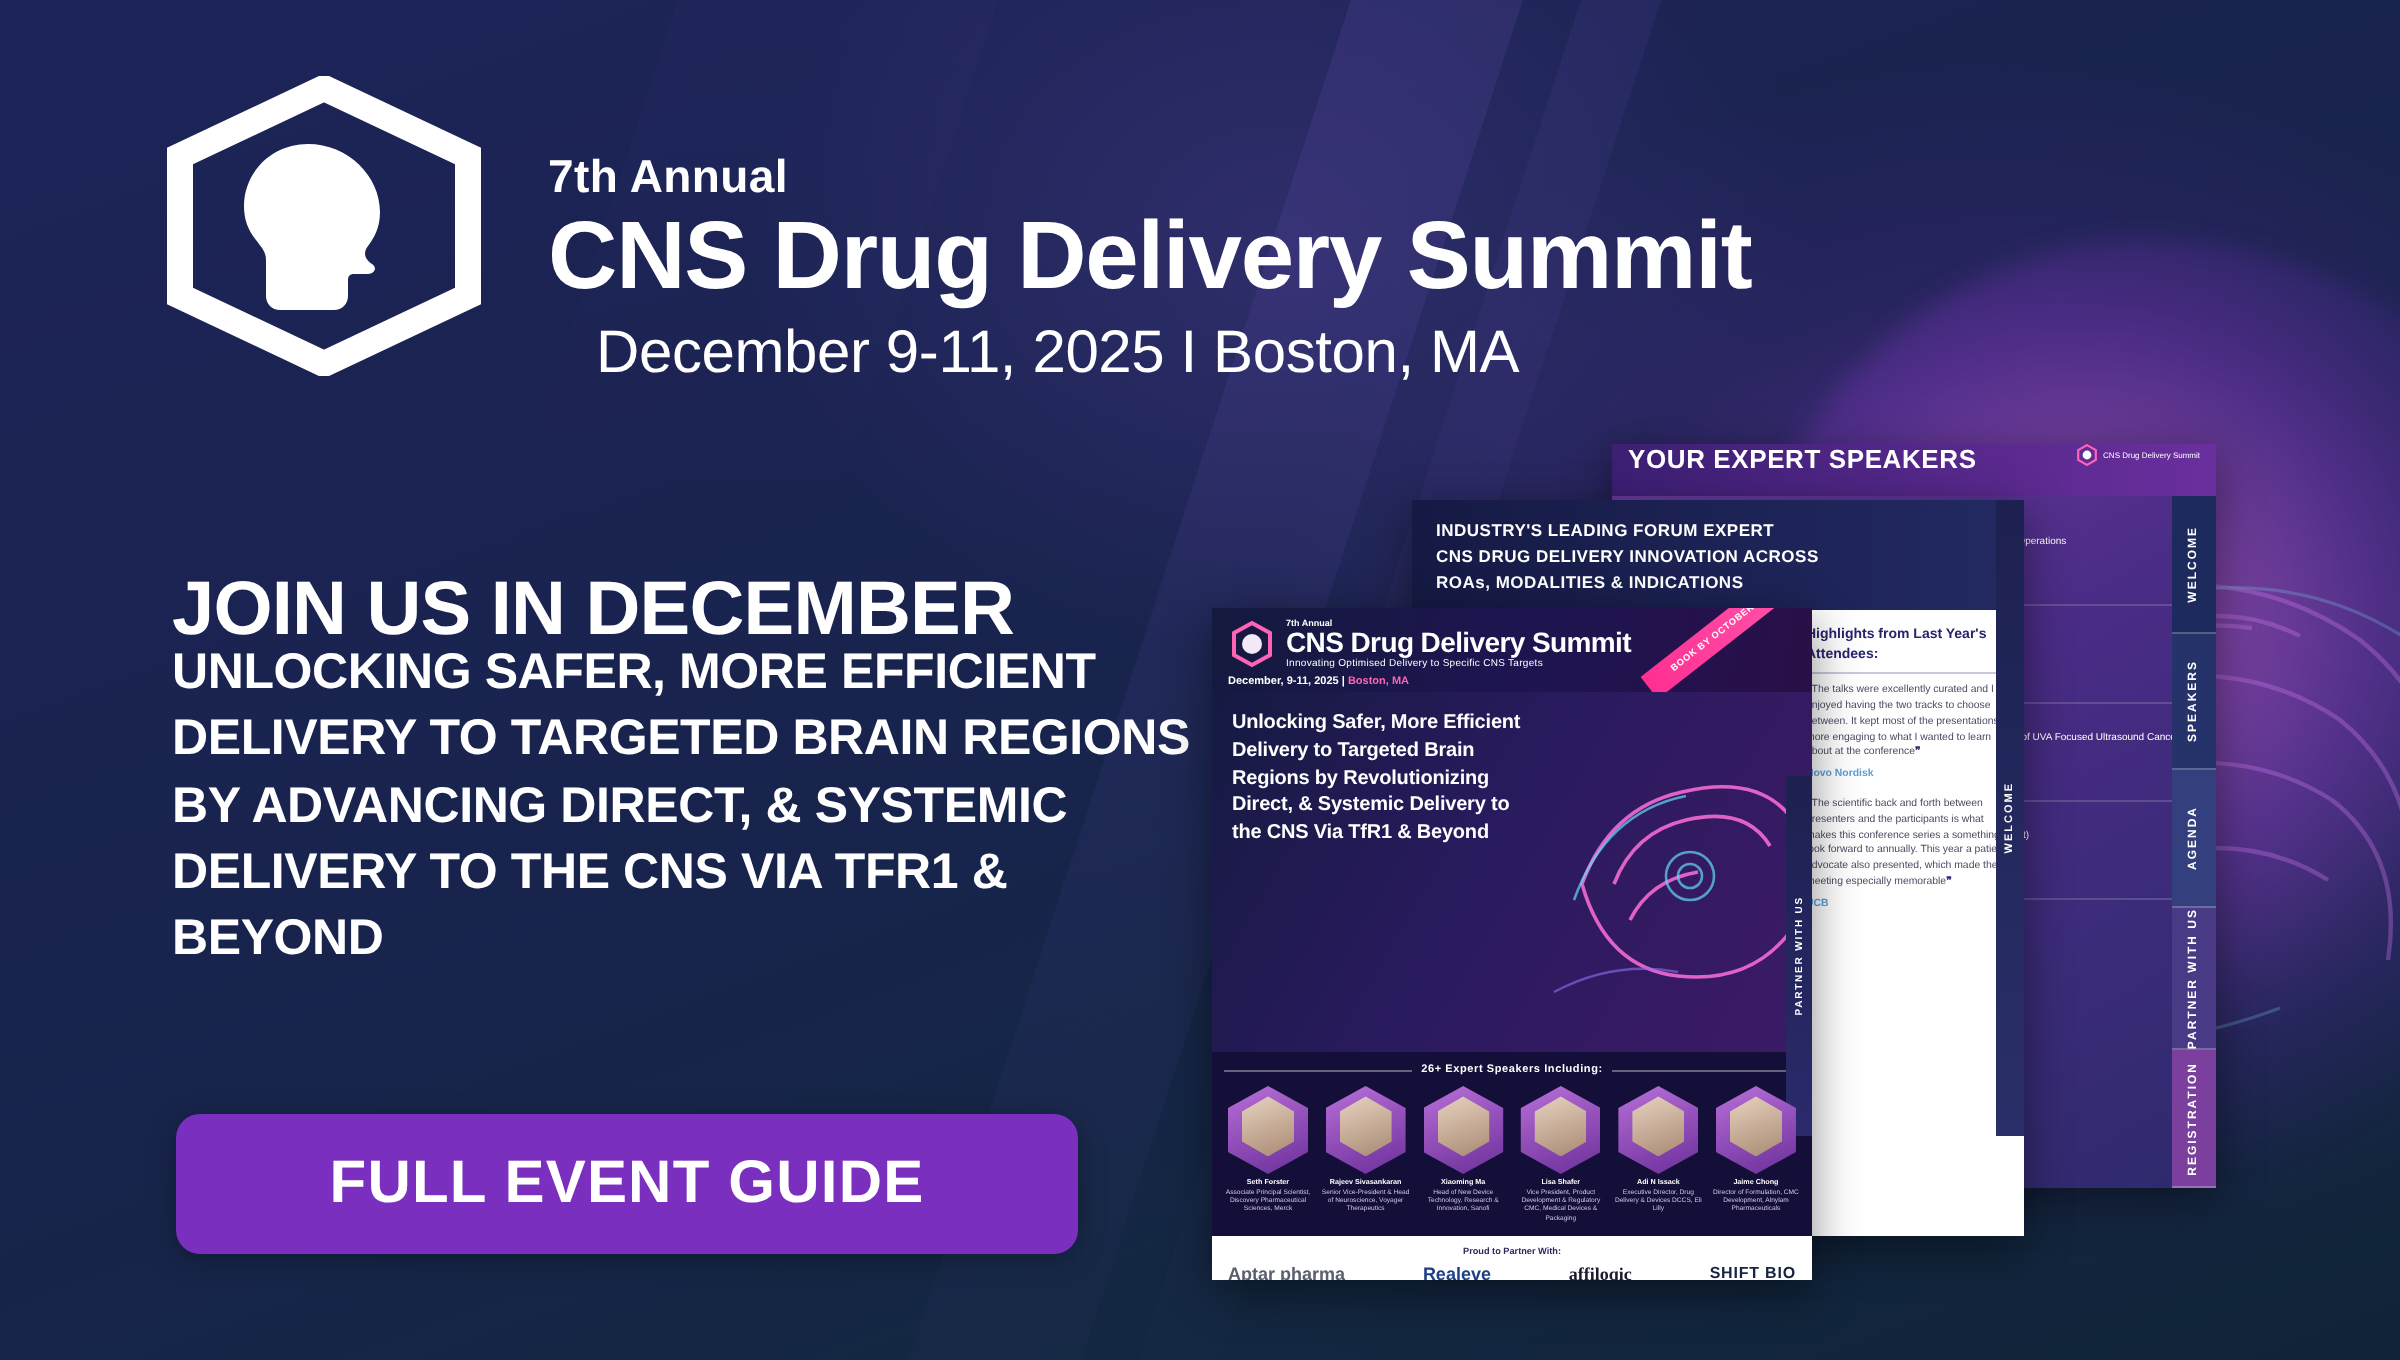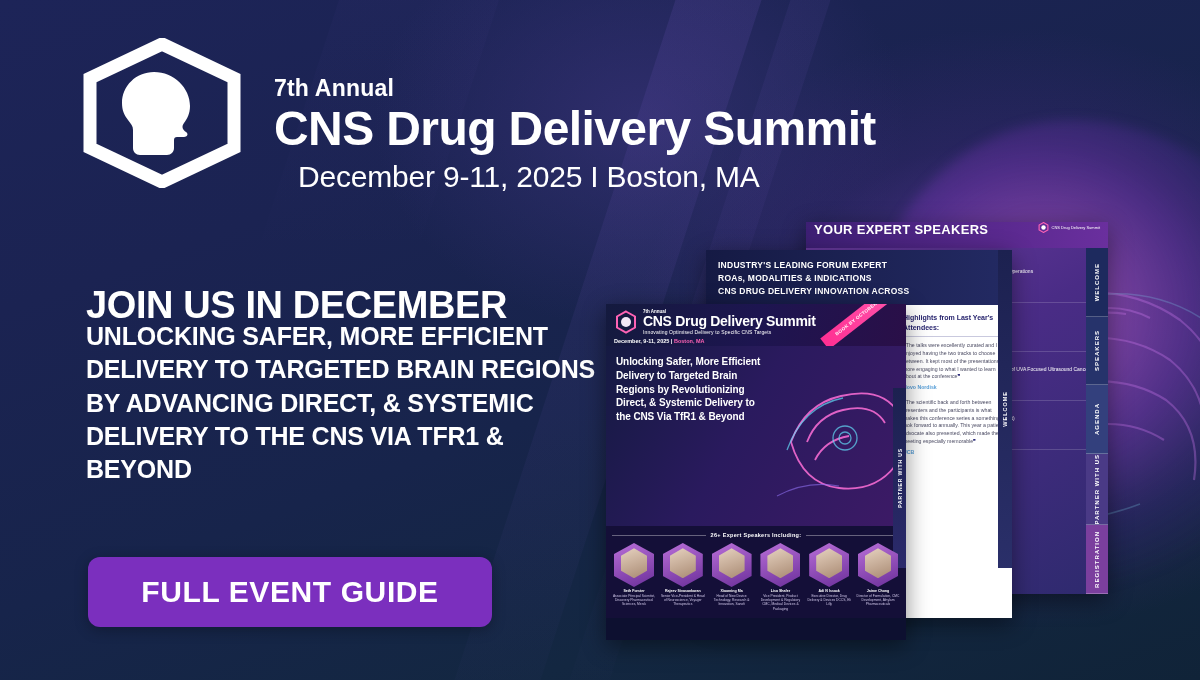--- a/index.html
+++ b/index.html
@@ -44,21 +44,21 @@
   .hex-logo { width:172px; height:150px; flex:0 0 auto;}
   .title-wrap { padding-top:4px; }
   .kicker { font-size:23px; font-weight:bold; color:#fff; letter-spacing:.2px; margin-bottom:2px;}
   .main-title { font-size:48px; font-weight:bold; color:#fff; letter-spacing:-.6px; line-height:1.05; white-space:nowrap;}
   .date-line { position:absolute; left:298px; top:160px; font-size:30px; color:#fff; letter-spacing:-.2px; white-space:nowrap;}
 
   .join-line { position:absolute; left:86px; top:248px; font-size:38px; font-weight:bold; color:#fff; letter-spacing:-.4px;margin-top:36px;}
   .headline { position:absolute; left:86px; top:320px; width:520px; font-size:25px; font-weight:bold; color:#fff; line-height:1.33; letter-spacing:-.2px;}
 
   .cta-button {
-    position:absolute; left:88px; top:557px; width:404px; height:70px;
+    position:absolute; left:88px; top:557px; width:451px; height:70px;
     background:#7b2fbe; border:none; border-radius:12px; cursor:pointer;
     color:#fff; font-size:30px; font-weight:bold; letter-spacing:.6px;
     font-family:"Liberation Sans", sans-serif;
     display:flex; align-items:center; justify-content:center;
     box-shadow:0 3px 14px rgba(0,0,0,.28);
   }
 
   
   .stack { position:absolute; left:606px; top:222px; width:560px; height:420px;}
 
@@ -257,22 +257,22 @@
           </div>
         <div class="rail-tab t5">
             <span>REGISTRATION</span>
           </div>
       </div>
     </div>
 
     <div class="page page-forum">
       <div class="forum-banner">
         <div class="forum-banner-line">INDUSTRY'S LEADING FORUM EXPERT</div>
+        <div class="forum-banner-line">CNS DRUG DELIVERY INNOVATION ACROSS</div>
         <div class="forum-banner-line">ROAs, MODALITIES &amp; INDICATIONS</div>
-        <div class="forum-banner-line">CNS DRUG DELIVERY INNOVATION ACROSS</div>
       </div>
       <div class="forum-body">
         <div class="forum-left">
           <svg viewBox="0 0 190 318" style="width:100%;height:100%">
             <g fill="none" stroke="#e07df5" stroke-width="1.6" opacity=".75">
               <path d="M26,120 q20,-46 66,-58 q54,-14 92,14"></path>
               <path d="M36,142 q18,-38 58,-48 q46,-12 80,12"></path>
               <path d="M48,164 q16,-30 50,-38 q40,-10 70,10"></path>
               <path d="M62,186 q14,-24 44,-30"></path>
             </g>
@@ -408,16 +408,26 @@
           <div class="hexcell">
             <div class="hexpic">
                 <div class="face"></div>
               </div>
             <div class="nm">Jaime Chong</div>
             <div class="rl">Director of Formulation, CMC Development, Alnylam Pharmaceuticals</div>
           </div>
         </div>
       </div>
 
+      <div class="cov-partners">
+        <div class="pp-label">Proud to Partner With:</div>
+        <div class="pp-row">
+          <div class="pp aptar">Aptar pharma</div>
+          <div class="pp realeve">Realeve</div>
+          <div class="pp affil">affiloqic</div>
+          <div class="pp shift">SHIFT BIO</div>
+        </div>
+
+      </div>
     </div>
 
   </div>
 </div>
 
 </body></html>

